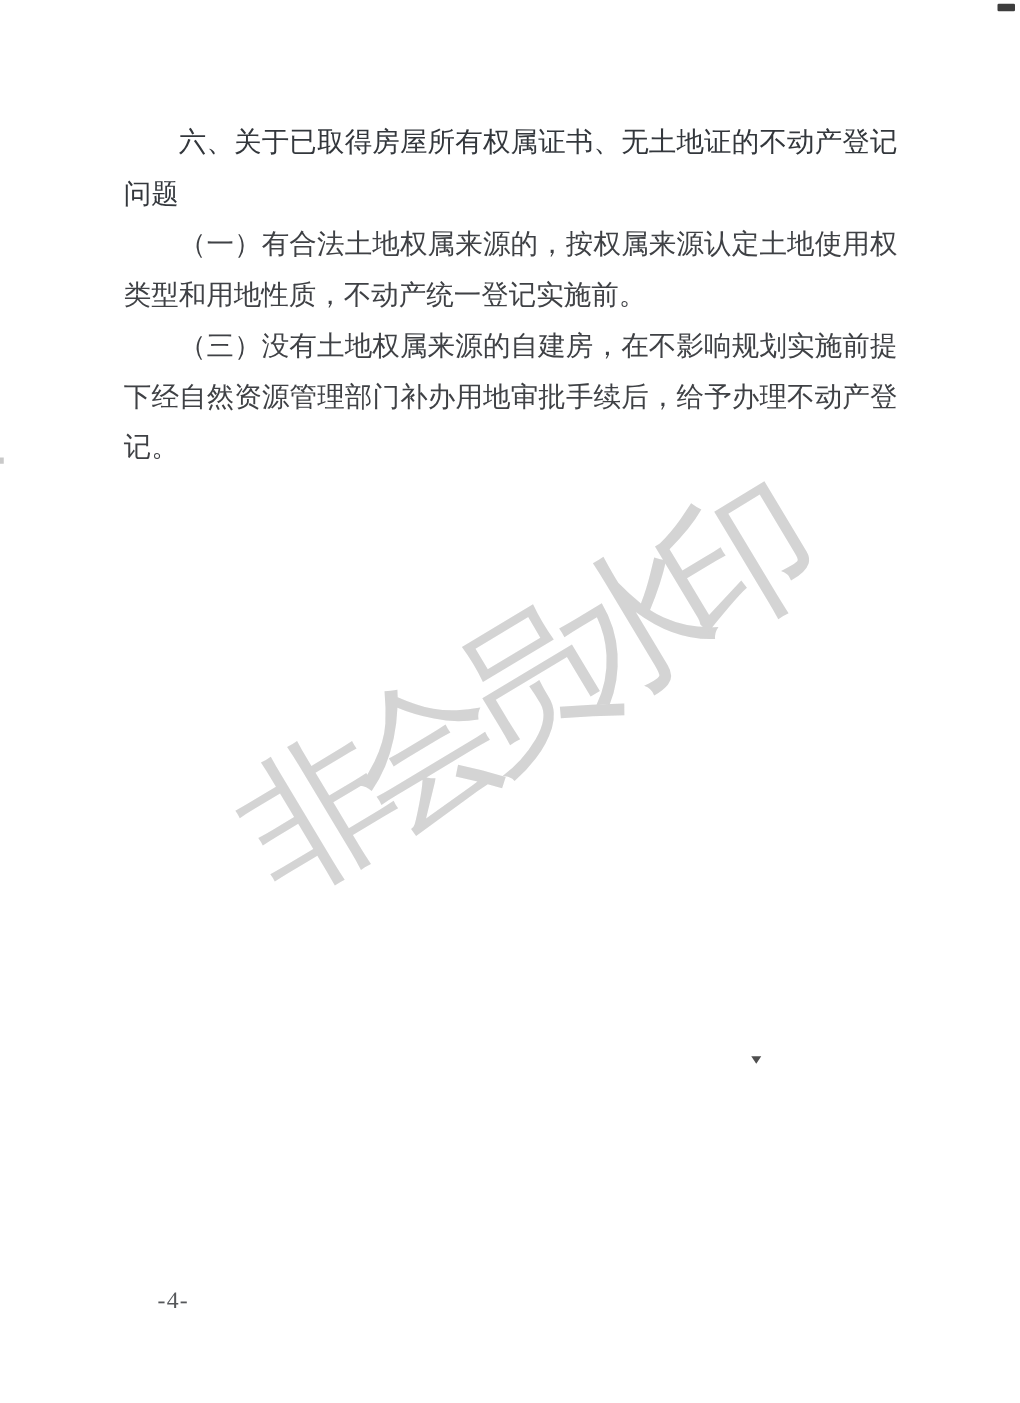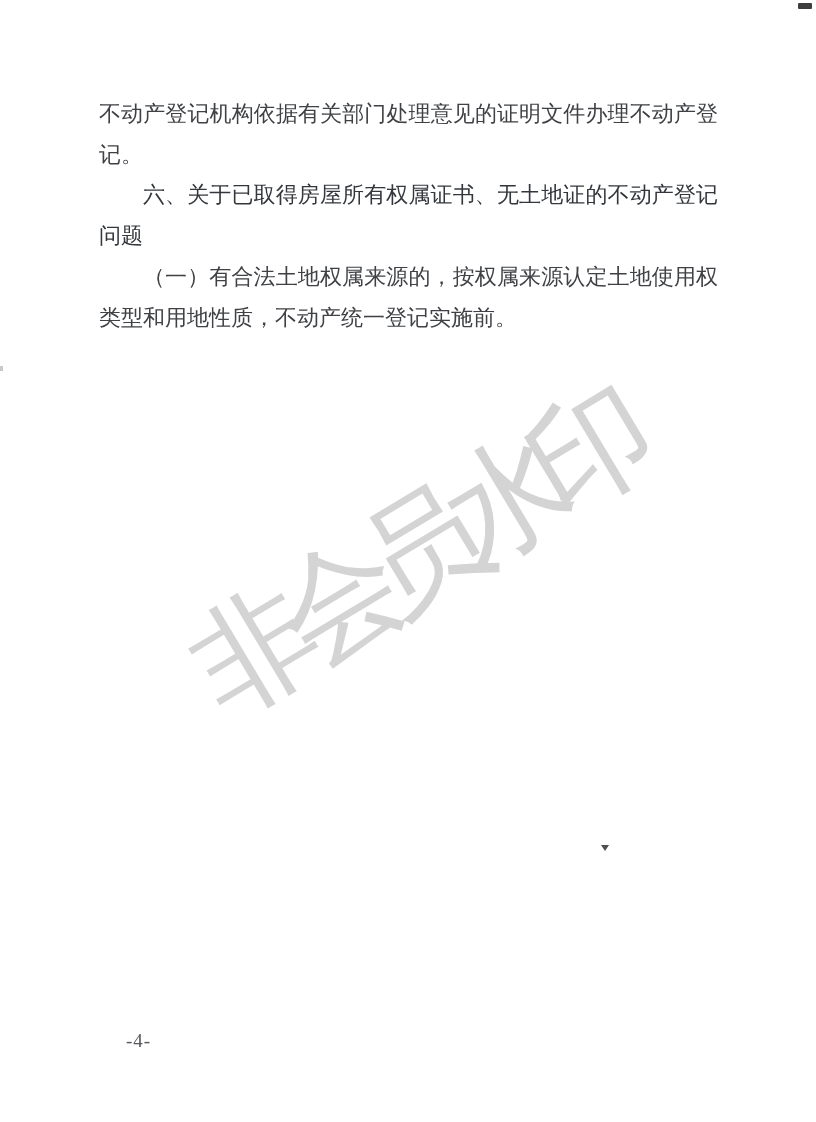--- a/index.html
+++ b/index.html
@@ -100,20 +100,20 @@
 
 <div class="page">
 
   <div class="watermark" style="color: rgb(210, 210, 210);">非会员水印</div>
 
   <div class="scan-bar"></div>
   <div class="scan-speck"></div>
   <div class="scan-edge-dot"></div>
 
   <main class="content" id="doc-body">
-      <p class="para">不动产登记机构依据有关部门处理意见的证明文件办理不动产登记。</p>
       <p class="para indent heading">六、关于已取得房屋所有权属证书、无土地证的不动产登记问题</p>
       <p class="para indent">（一）有合法土地权属来源的，按权属来源认定土地使用权类型和用地性质，不动产统一登记实施前。</p>
+      <p class="para indent">（三）没有土地权属来源的自建房，在不影响规划实施前提下经自然资源管理部门补办用地审批手续后，给予办理不动产登记。</p>
     </main>
 
   <div class="footer-page-number">-4-</div>
 
 </div>
 
 </body></html>

